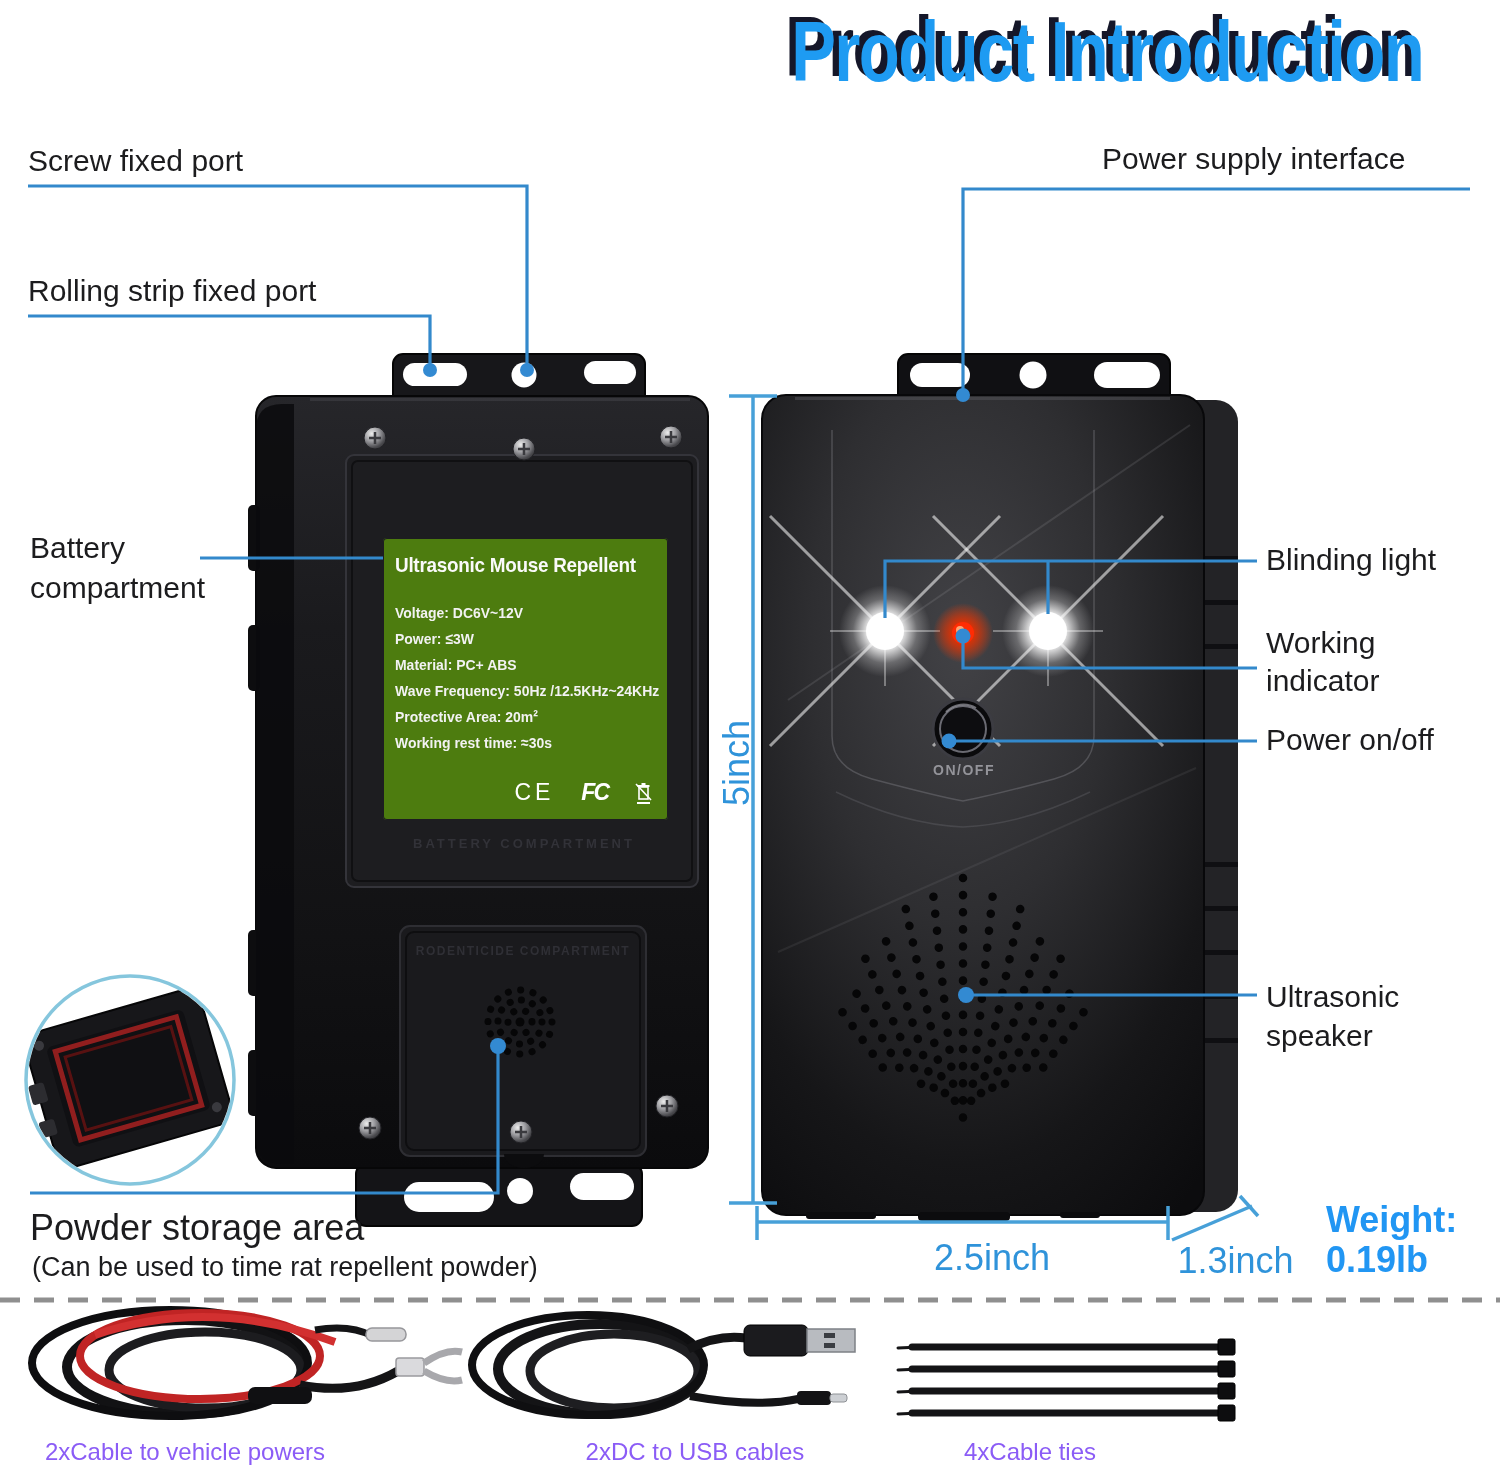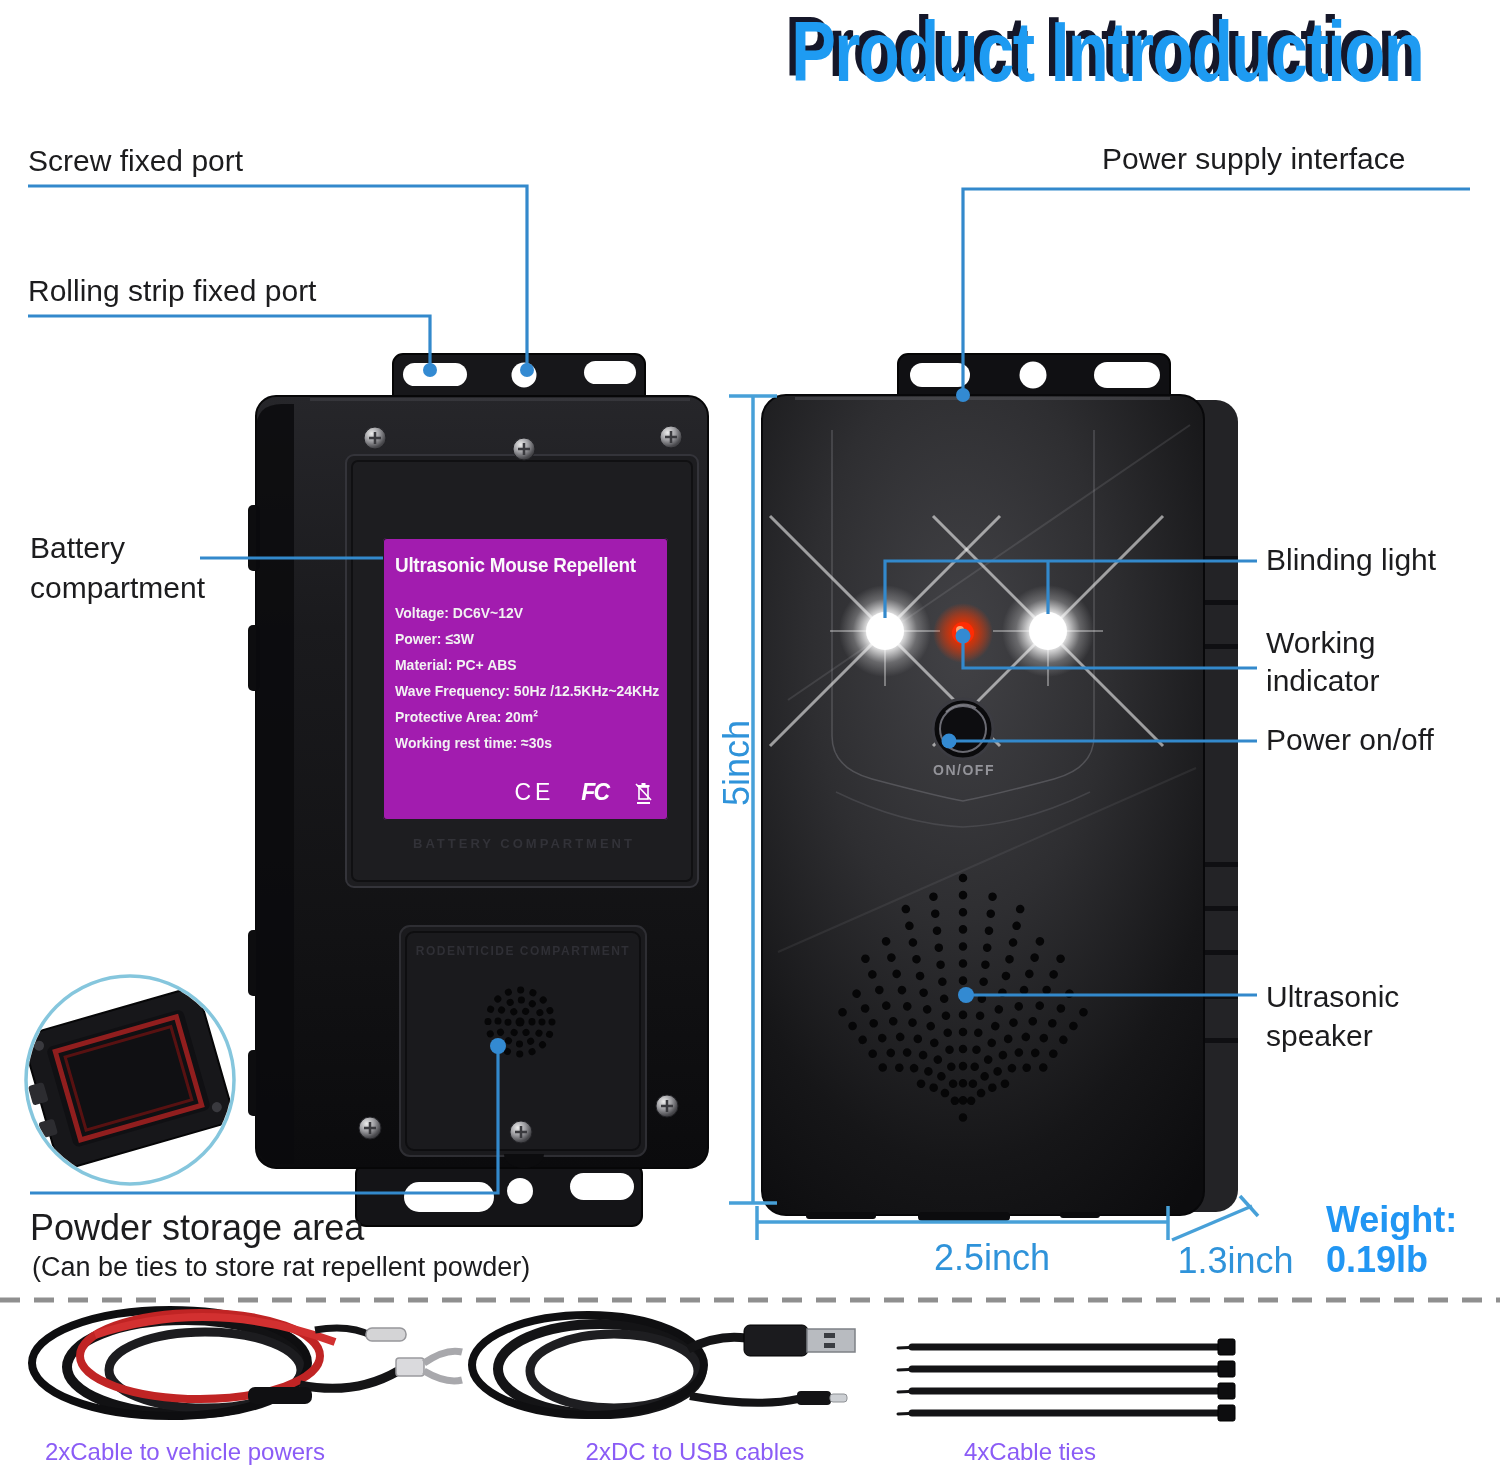--- a/index.html
+++ b/index.html
@@ -25,21 +25,21 @@
   #lbl-powder-note { left:32px; top:1250px; font-size:27px; }
 
   .dim { position:absolute; color:#2f93da; font-size:36px; }
   #dim-h { left:652px; top:742px; width:170px; text-align:center; transform:rotate(-90deg); }
   #dim-w { left:880px; top:1237px; width:170px; text-align:right; }
   #dim-d { left:1158px; top:1240px; width:155px; text-align:center; }
   .weight { position:absolute; left:1326px; top:1200px; color:#2196f3;
             font-size:36px; font-weight:bold; line-height:40px; }
 
   .spec-label { position:absolute; left:383px; top:538px; width:285px; height:282px;
-                background:#a21caf; border-radius:4px; box-shadow:inset 0 0 0 1px #1d1d20; }
+                background:#4d7c0f; border-radius:4px; box-shadow:inset 0 0 0 1px #1d1d20; }
   .spec-title { margin:15px 0 0 12px; color:#fafafa; font-size:21px; font-weight:bold;
                 letter-spacing:-0.3px; white-space:nowrap; transform:scaleX(0.9);
                 transform-origin:left; }
   .spec-lines { position:absolute; left:12px; top:62px; }
   .spec-line  { color:#f2f2f2; font-size:15.5px; font-weight:bold; line-height:26px;
                 white-space:nowrap; transform:scaleX(0.9); transform-origin:left; }
   .cert-row { position:absolute; right:16px; bottom:14px; display:flex; align-items:center;
               gap:27px; color:#fff; }
   .ce  { font-size:23px; letter-spacing:4px; }
   .fcc { font-size:23px; font-weight:bold; font-style:italic; letter-spacing:-2px; }
@@ -310,21 +310,21 @@
 
   <div class="lbl" id="lbl-screw">Screw fixed port</div>
   <div class="lbl" id="lbl-rolling">Rolling strip fixed port</div>
   <div class="lbl" id="lbl-psu">Power supply interface</div>
   <div class="lbl" id="lbl-battery">Battery compartment</div>
   <div class="lbl" id="lbl-blind">Blinding light</div>
   <div class="lbl" id="lbl-working">Working indicator</div>
   <div class="lbl" id="lbl-onoff">Power on/off</div>
   <div class="lbl" id="lbl-speaker">Ultrasonic speaker</div>
   <div class="lbl" id="lbl-powder">Powder storage area</div>
-  <div class="lbl" id="lbl-powder-note">(Can be ties to store rat repellent powder)</div>
+  <div class="lbl" id="lbl-powder-note">(Can be used to time rat repellent powder)</div>
 
   <div class="spec-label">
     <div class="spec-title">Ultrasonic Mouse Repellent</div>
     <div class="spec-lines">
       <div class="spec-line">Voltage: DC6V~12V</div>
       <div class="spec-line">Power: ≤3W</div>
       <div class="spec-line">Material: PC+ ABS</div>
       <div class="spec-line">Wave Frequency: 50Hz /12.5KHz~24KHz</div>
       <div class="spec-line">Protective Area: 20m²</div>
       <div class="spec-line">Working rest time: ≈30s</div>

